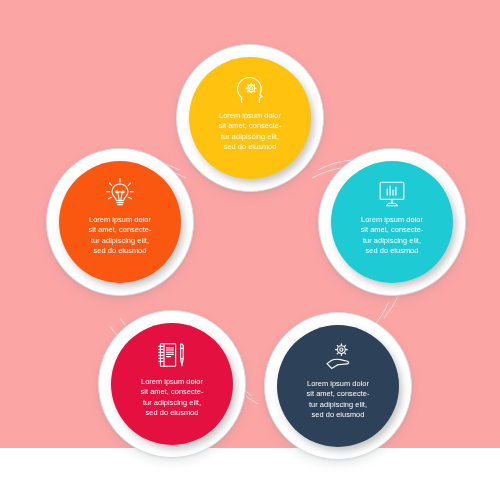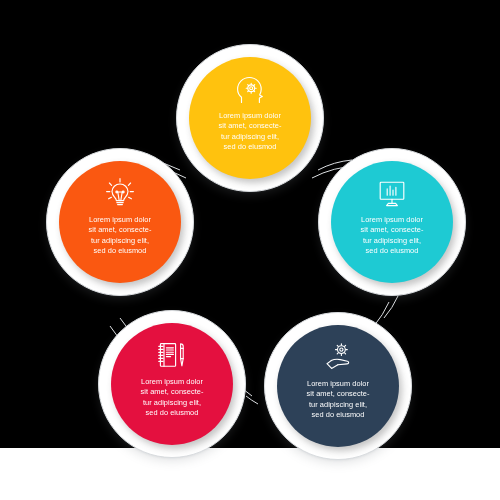--- a/index.html
+++ b/index.html
@@ -10,21 +10,21 @@
   body {
     width: 500px;
     height: 500px;
     font-family: "Liberation Sans", sans-serif;
     overflow: hidden;
   }
   #stage {
     position: relative;
     width: 500px;
     height: 448px;
-    background: #000000;
+    background: #fca5a5;
   }
   #arcs {
     position: absolute;
     left: 0; top: 0;
     width: 500px;
     height: 500px;
   }
   .node {
     position: absolute;
     width: 148px;

